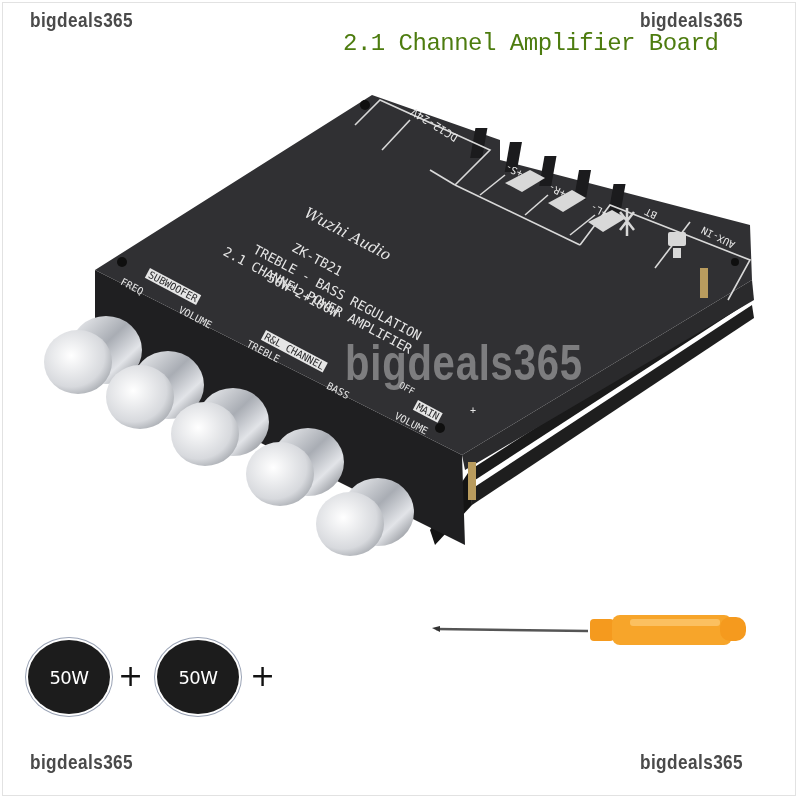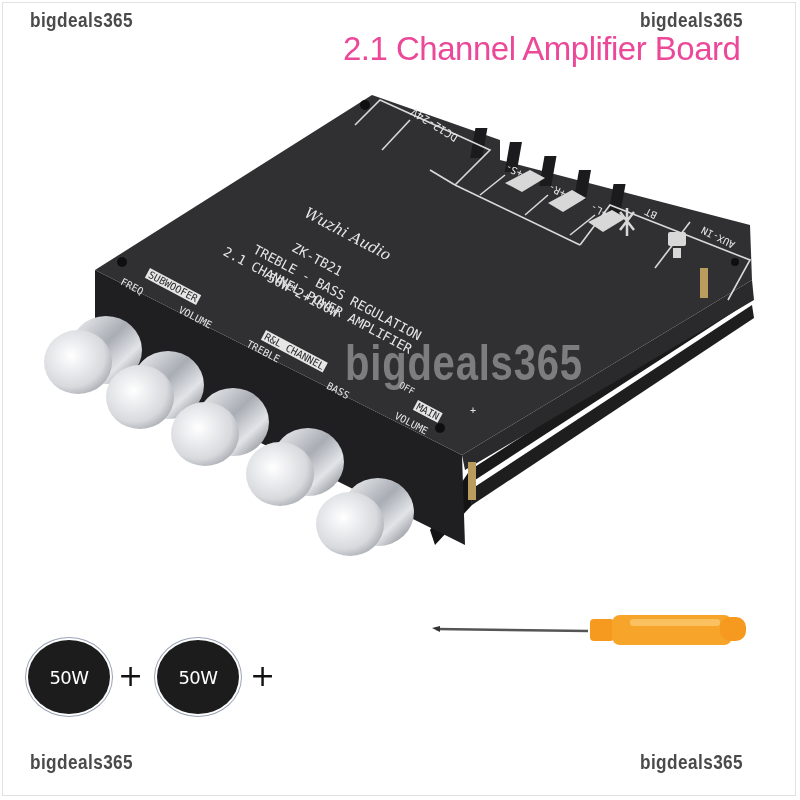--- a/index.html
+++ b/index.html
@@ -1,21 +1,21 @@
 <!DOCTYPE html>
 <html><head>
 <meta charset="utf-8">
 <style>
   html, body { margin:0; padding:0; }
   body { width:800px; height:800px; background:#ffffff; position:relative; overflow:hidden;
          font-family:"Liberation Sans", sans-serif; }
   .frame { position:absolute; left:2px; top:2px; width:794px; height:794px; border:1px solid #e2e2e2; box-sizing:border-box; }
   .wm { position:absolute; font-family:"Liberation Sans", sans-serif; font-weight:bold; color:#4a4a4a;
         font-size:21px; letter-spacing:0.5px; transform:scaleX(0.82); transform-origin:left top; }
-  .title { position:absolute; left:343px; top:30px; font-size:33px; color:#ec4899; font-family:Liberation Sans, sans-serif; white-space:nowrap; letter-spacing:-0.5px; }
+  .title { position:absolute; left:343px; top:30px; font-size:24px; color:#4d7c0f; font-family:Liberation Mono, monospace; white-space:nowrap; letter-spacing:-0.5px; }
 
   
   .board-wrap { position:absolute; left:0; top:0; width:800px; height:620px; }
   .board-top { position:absolute; left:0; top:0; }
   .center-wm { position:absolute; left:345px; top:334px; font-size:50px; font-weight:bold; color:rgba(190,190,190,0.55);
                font-family:"Liberation Sans", sans-serif; transform:scaleX(0.8); transform-origin:left top; letter-spacing:1px; }
 
   .badges { position:absolute; left:28px; top:640px; width:340px; height:70px; }
   .badge { position:absolute; top:0; width:82px; height:74px; border-radius:50%; background:#1c1c1c;
            box-shadow:0 0 0 2px #fff, 0 0 0 3px #9aa3b5; display:flex; align-items:center; justify-content:center;

